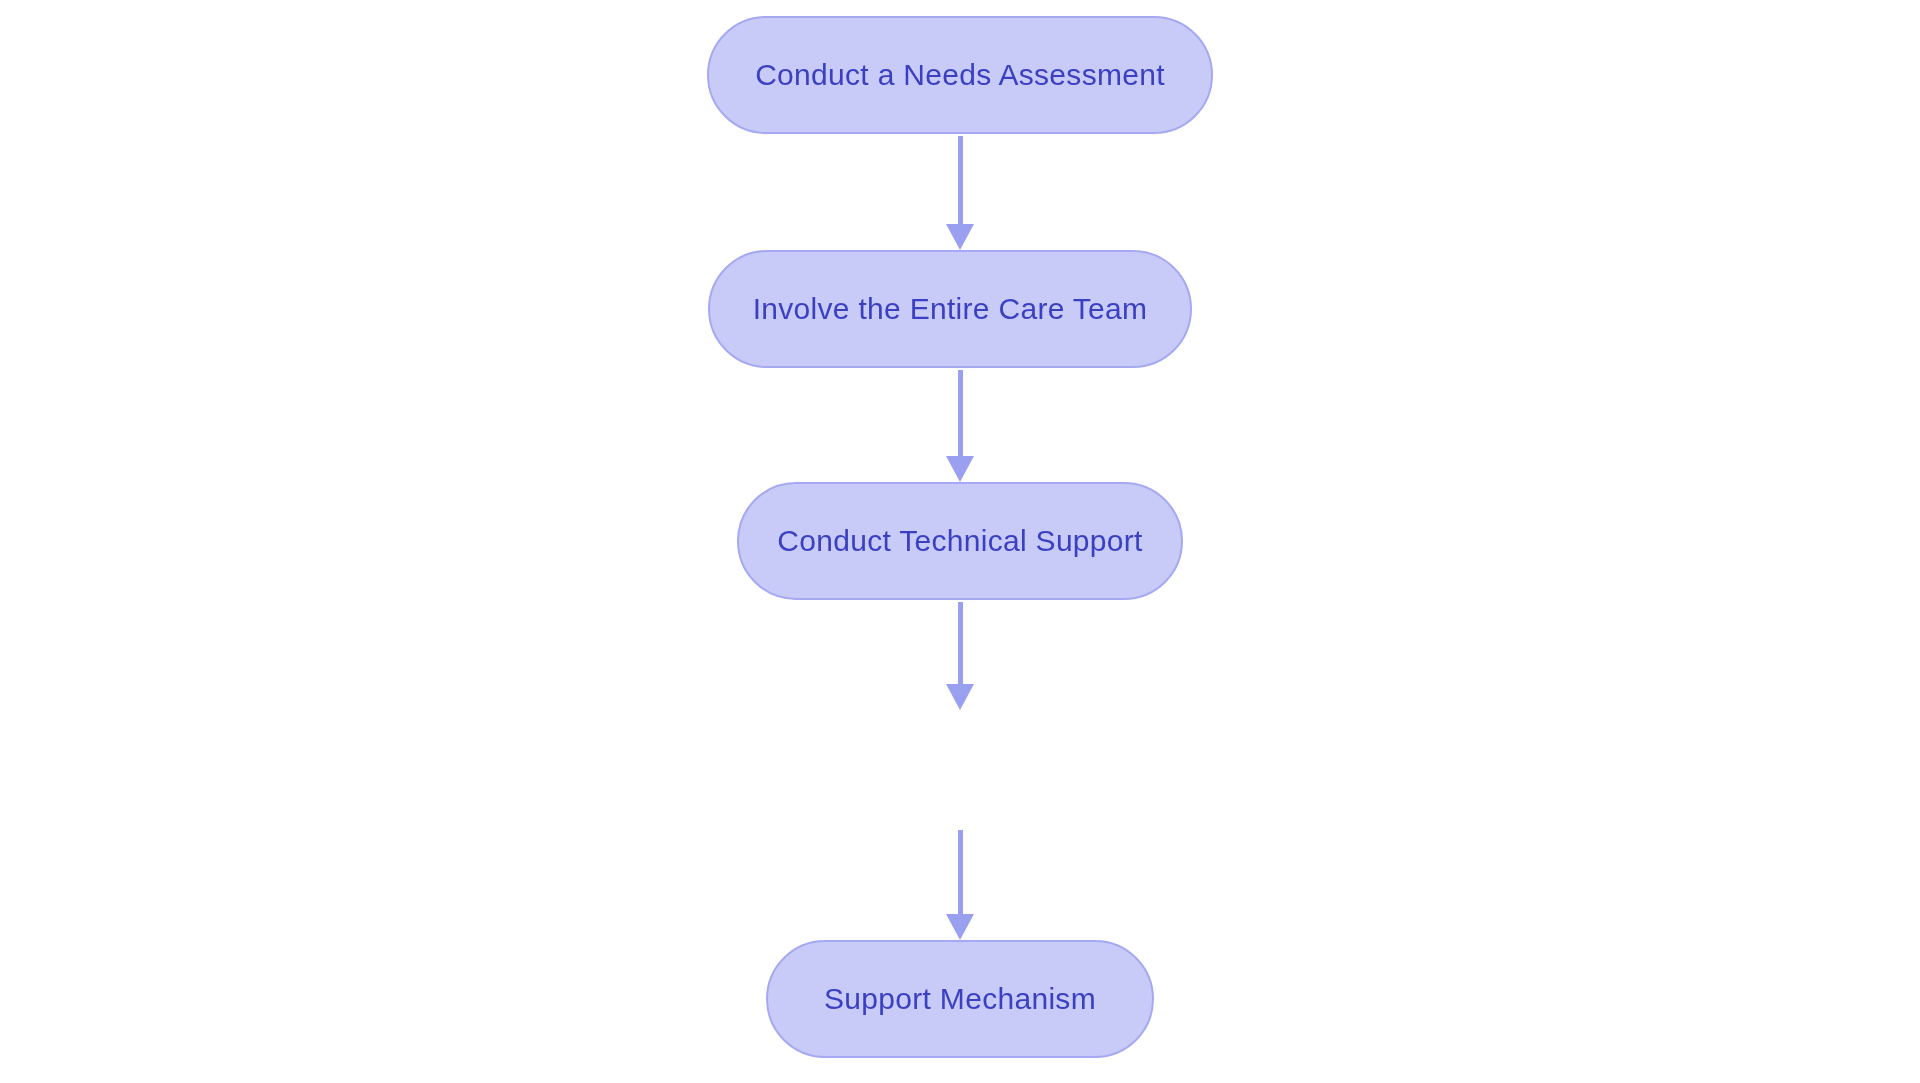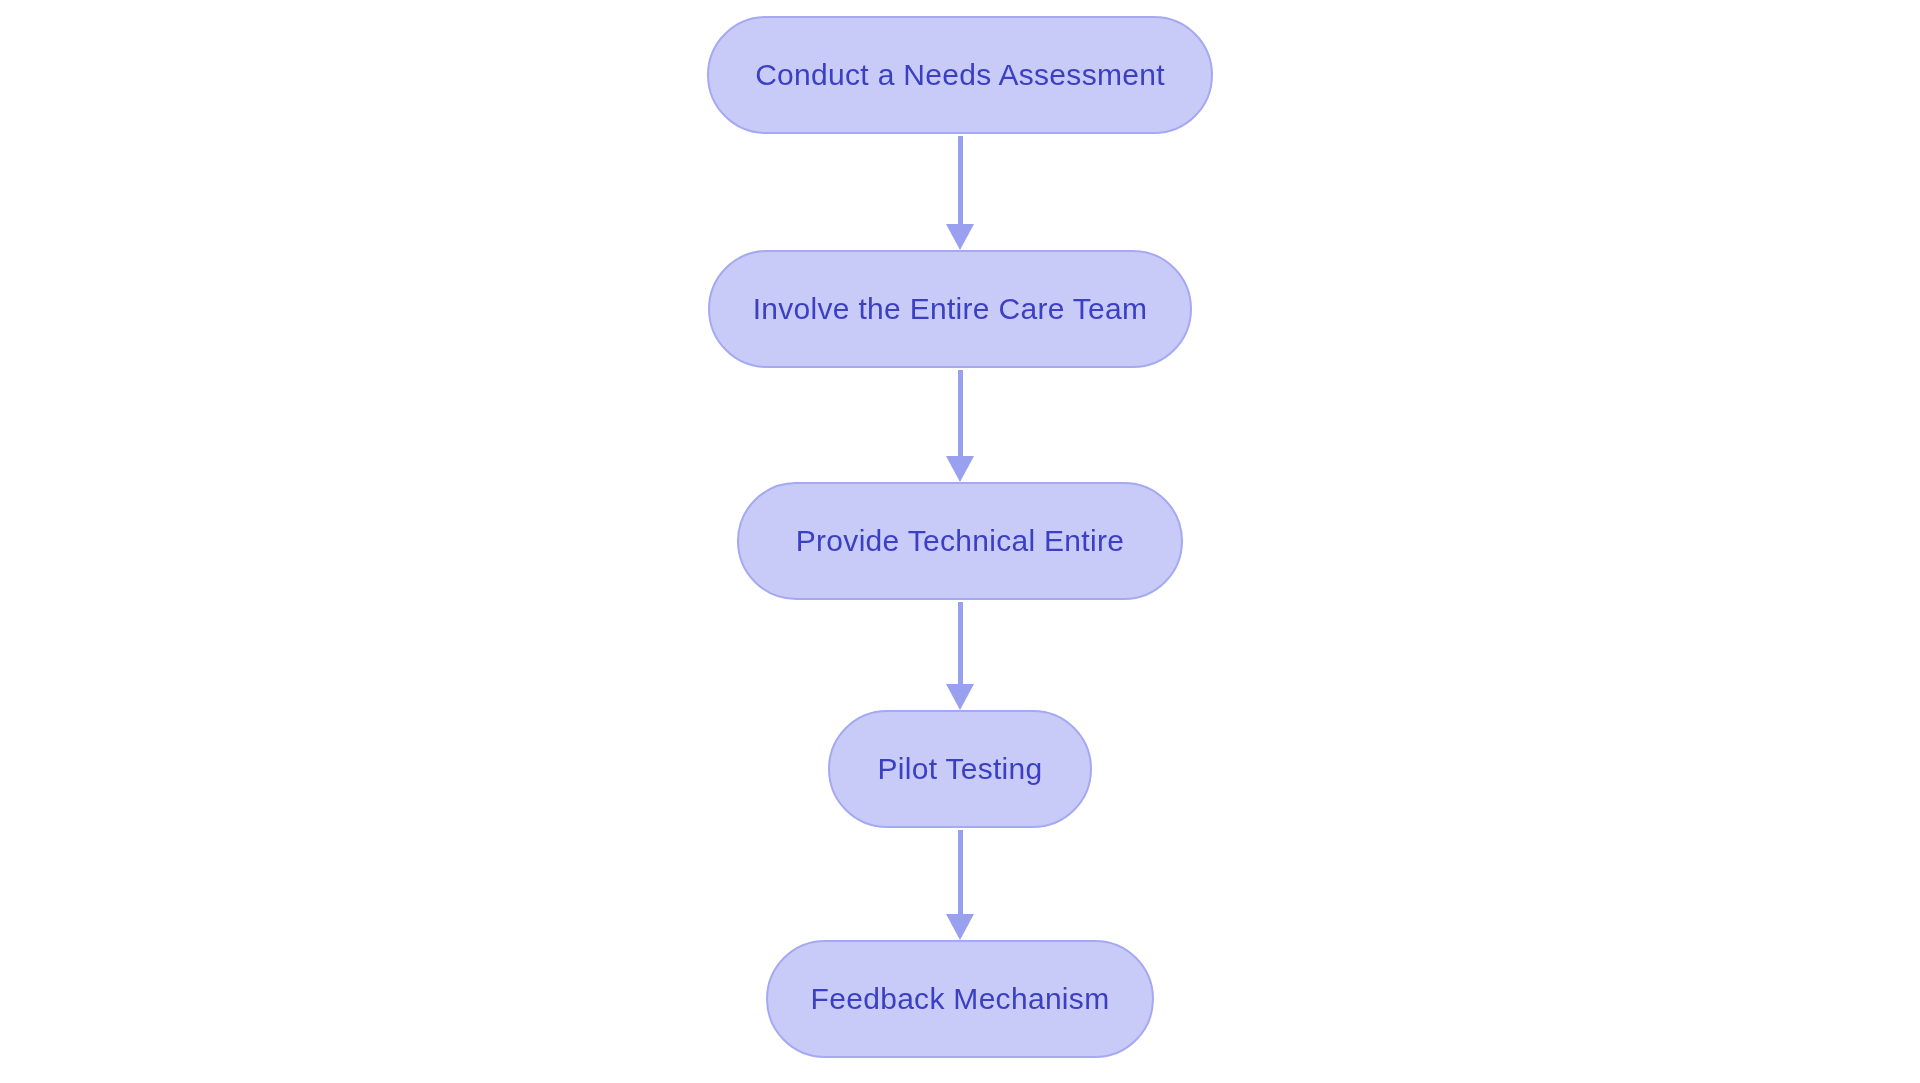--- a/index.html
+++ b/index.html
@@ -94,34 +94,31 @@
   <div class="flow-node" id="node-1">
     <span class="node-label">Involve the Entire Care Team</span>
   </div>
 
   <div class="connector" id="edge-1">
     <div class="arrow-line"></div>
     <div class="arrow-head"></div>
   </div>
 
   <div class="flow-node" id="node-2">
-    <span class="node-label">Provide Technical Entire</span>
+    <span class="node-label">Conduct Technical Support</span>
   </div>
 
   <div class="connector" id="edge-2">
     <div class="arrow-line"></div>
     <div class="arrow-head"></div>
   </div>
 
-  <div class="flow-node" id="node-3">
-    <span class="node-label">Pilot Testing</span>
-  </div>
 
   <div class="connector" id="edge-3">
     <div class="arrow-line"></div>
     <div class="arrow-head"></div>
   </div>
 
   <div class="flow-node" id="node-4">
-    <span class="node-label">Feedback Mechanism</span>
+    <span class="node-label">Support Mechanism</span>
   </div>
 
 </div>
 
 </body></html>

